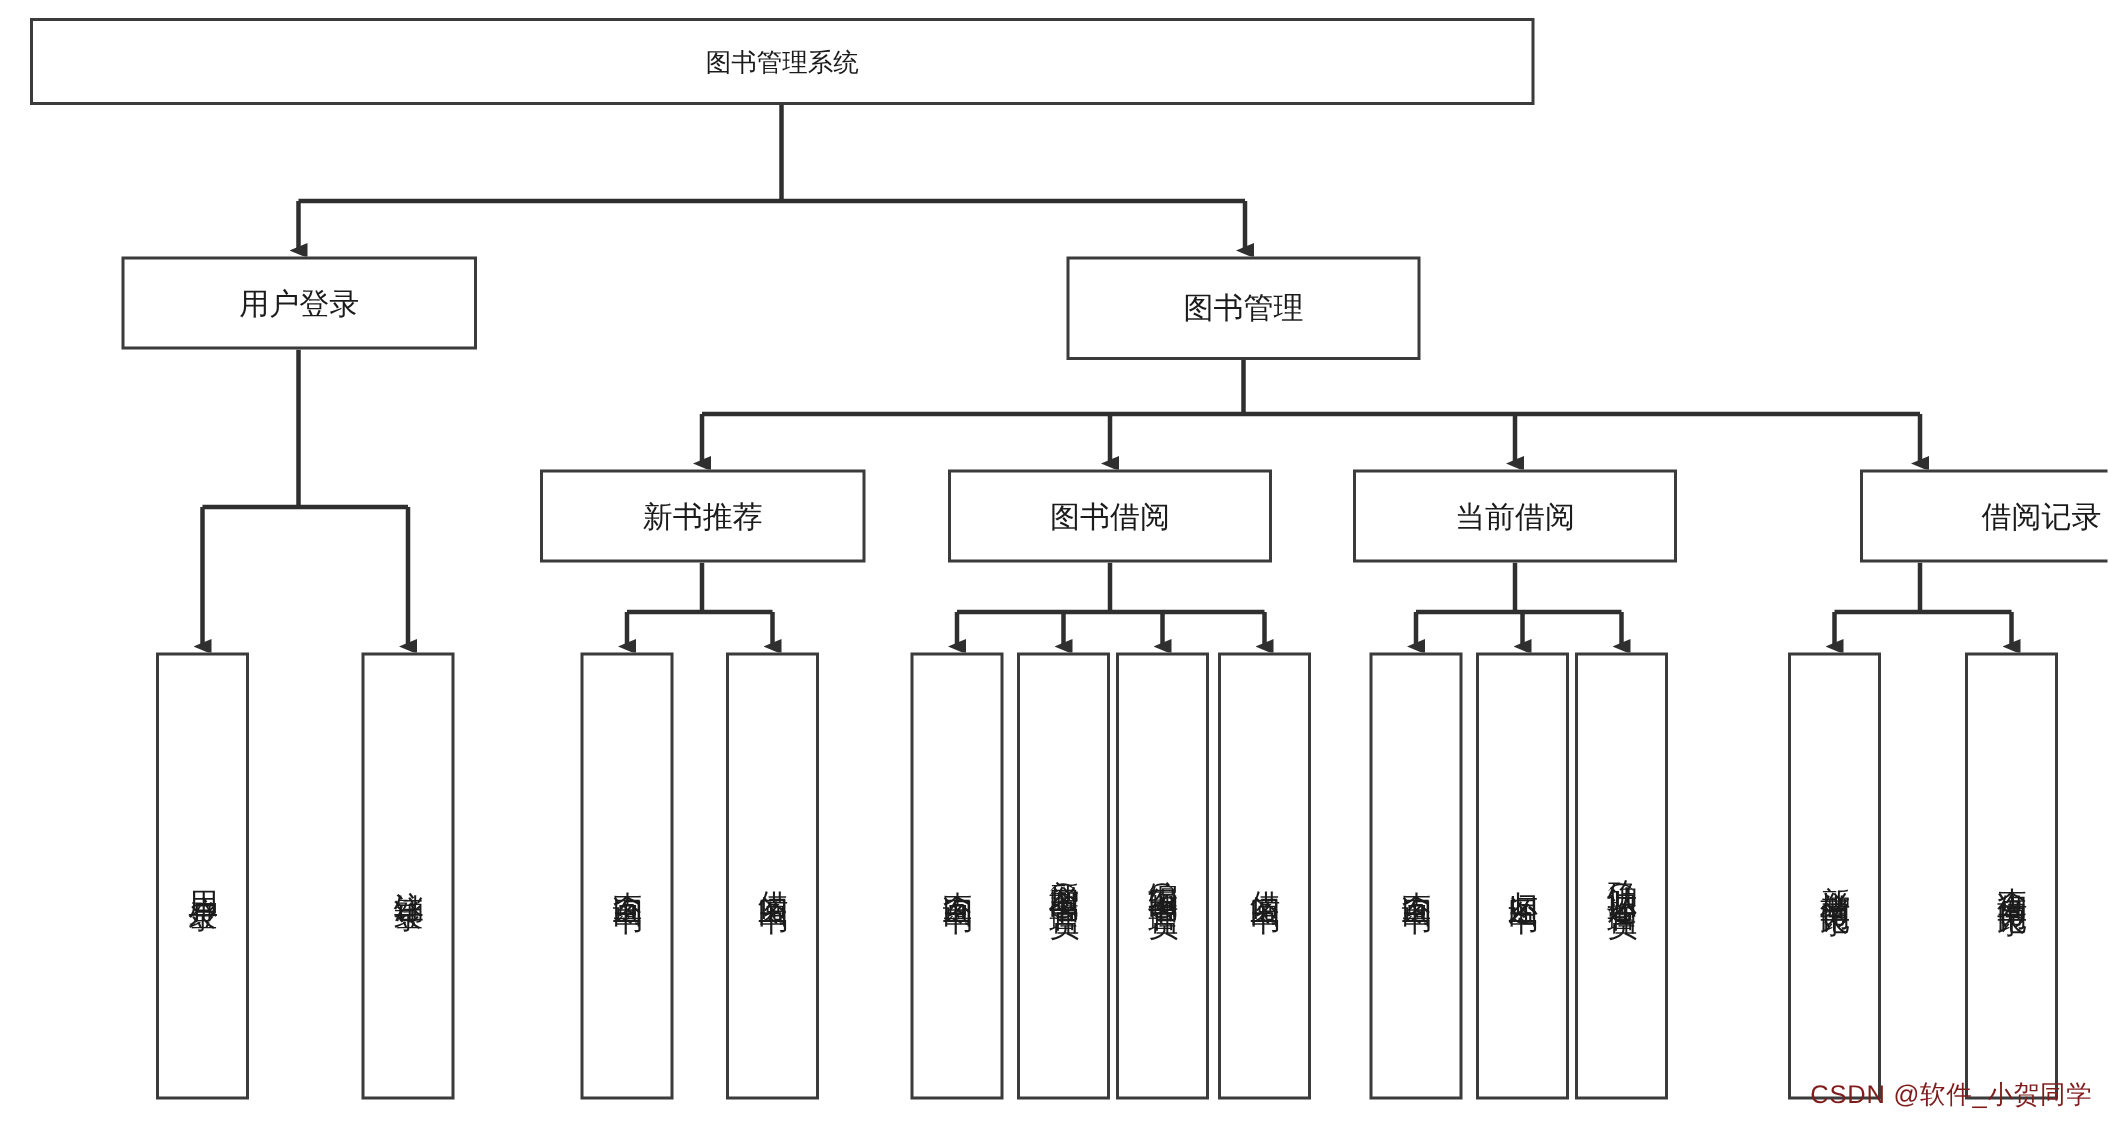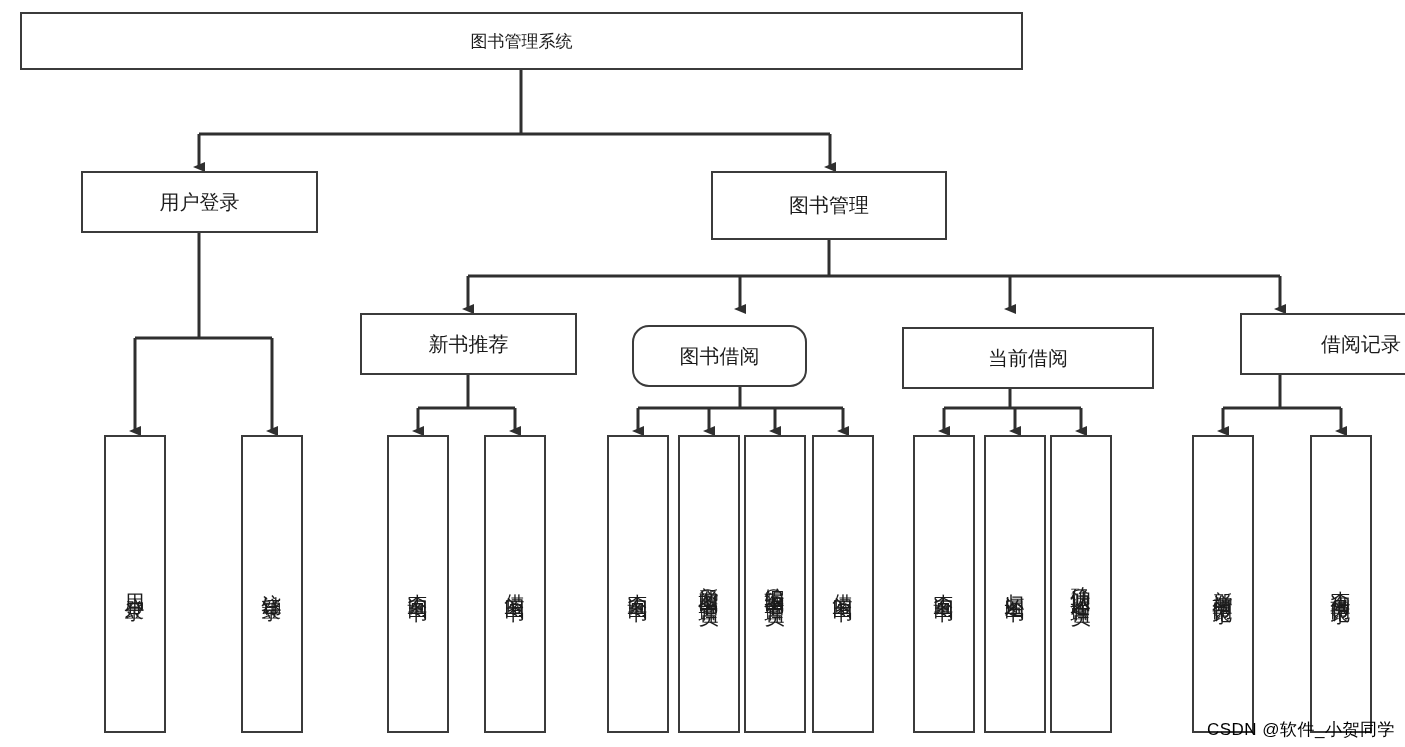--- a/index.html
+++ b/index.html
@@ -39,21 +39,21 @@
     letter-spacing:3px;
     line-height:1;
     white-space:nowrap;
     text-align:center;
   }
 
   #watermark{
     position:absolute;
     right:10px;bottom:6px;
     font-size:17px;
-    color:#000000;
+    color:#7f1d1d;
     letter-spacing:.5px;
     white-space:nowrap;
     pointer-events:none;
   }
 </style>
 </head>
 <body>
 
 <div id="stage">
 
@@ -114,24 +114,24 @@
   <div class="node-box lvl1" style="left:81px;top:171px;width:237px;height:62px;">
     <span>用户登录</span>
   </div>
   <div class="node-box lvl1" style="left:711px;top:171px;width:236px;height:69px;">
     <span>图书管理</span>
   </div>
 
   <div class="node-box lvl2" style="left:360px;top:313px;width:217px;height:62px;">
     <span>新书推荐</span>
   </div>
-  <div class="node-box lvl2" style="left:632px;top:325px;width:175px;height:62px;border-radius:17px;">
+  <div class="node-box lvl2" style="left:632px;top:313px;width:216px;height:62px;">
     <span>图书借阅</span>
   </div>
-  <div class="node-box lvl2" style="left:902px;top:327px;width:252px;height:62px;align-items:center;">
+  <div class="node-box lvl2" style="left:902px;top:313px;width:216px;height:62px;align-items:center;">
     <span>当前借阅</span>
   </div>
   <div class="node-box lvl2" style="left:1240px;top:313px;width:242px;height:62px;">
     <span>借阅记录</span>
   </div>
 
   <div class="leaf-box" style="left:104px;top:435px;width:62px;height:298px;">
     <span class="vtext">用户登录</span>
   </div>
   <div class="leaf-box" style="left:241px;top:435px;width:62px;height:298px;">

